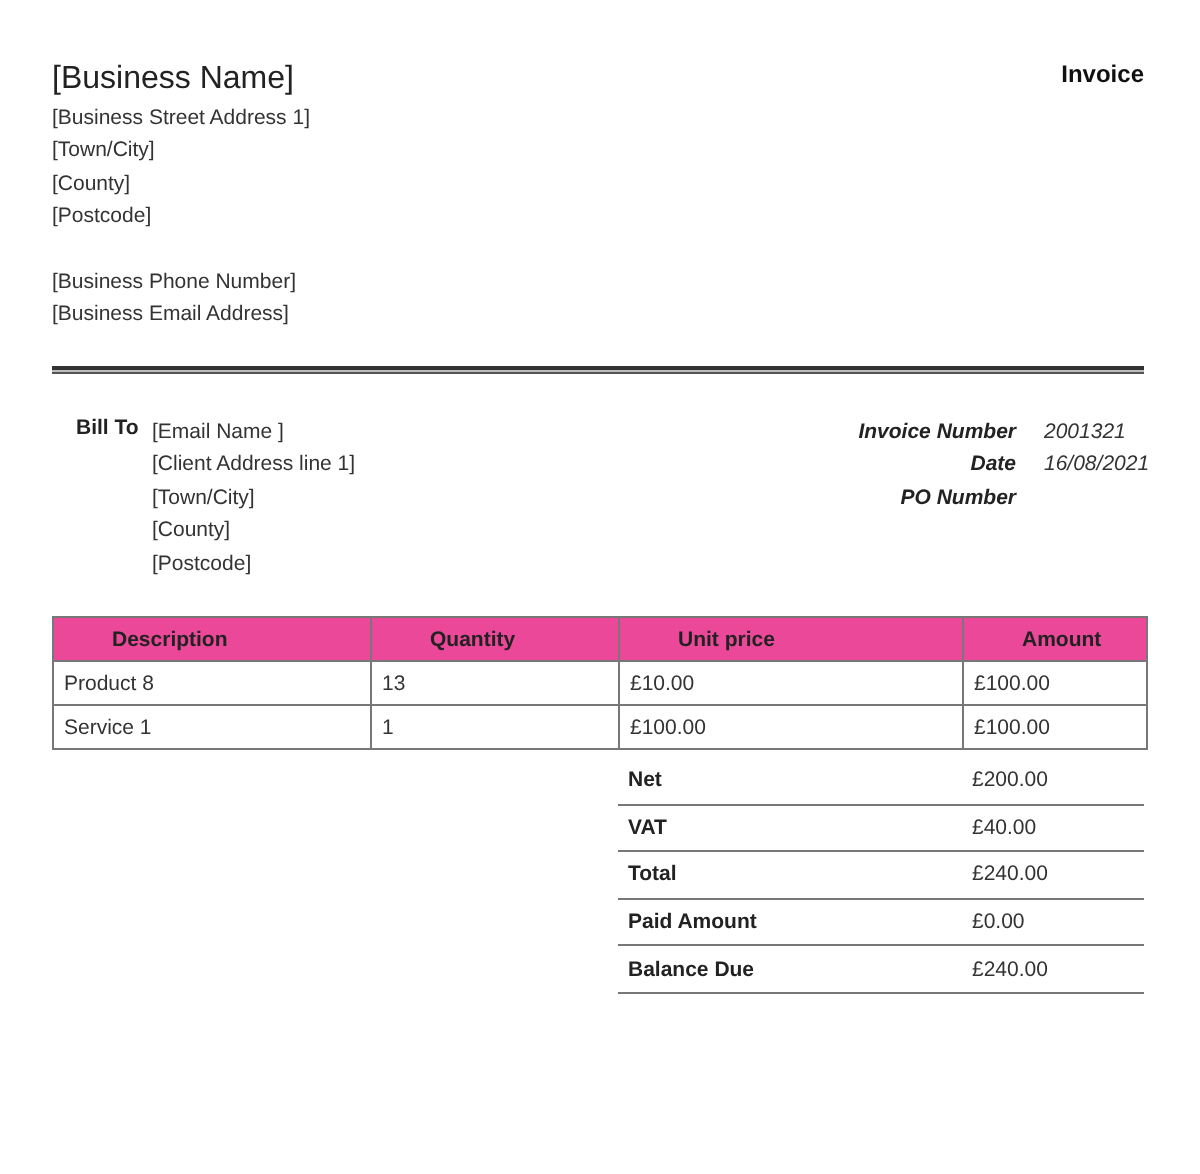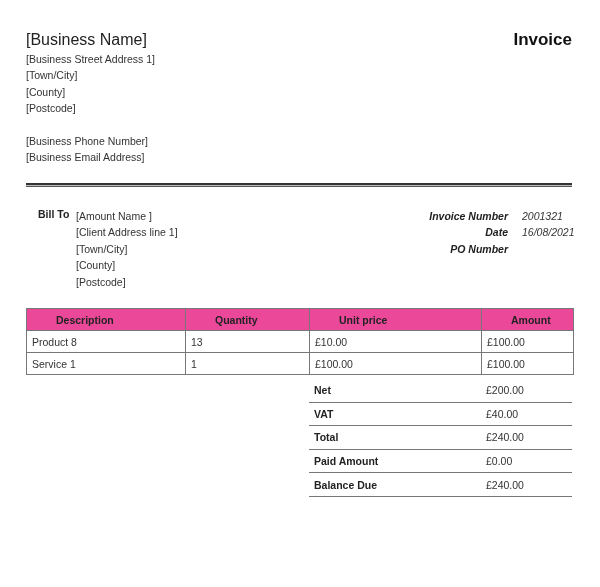--- a/index.html
+++ b/index.html
@@ -5,21 +5,21 @@
   html, body { margin: 0; padding: 0; background: #ffffff; }
   body {
     width: 600px; height: 587px; position: relative; overflow: hidden;
     font-family: "Liberation Sans", sans-serif; color: #222;
   }
   .abs { position: absolute; }
   .biz-name { left: 26px; top: 31px; font-size: 16px; color: #222; white-space: nowrap; }
   .biz-lines { left: 26px; top: 51px; font-size: 10.5px; line-height: 16.4px; color: #333; }
   .biz-lines div { white-space: nowrap; height: 16.4px; }
   .biz-lines .gap { height: 16.4px; }
-  .title { right: 28px; top: 30px; font-size: 17px; font-weight: bold; color: #111; }
+  .title { right: 28px; top: 30px; font-size: 12px; font-weight: bold; color: #111; }
   .divider { left: 26px; top: 183px; width: 546px; height: 4px;
     border-top: 2px solid #333; border-bottom: 1px solid #555; box-sizing: border-box; background: #bbb; }
   .billto-label { left: 26px; top: 208px; font-size: 10.5px; font-weight: bold; color: #222; padding-left: 12px; }
   .billto-lines { left: 76px; top: 208px; font-size: 10.5px; line-height: 16.4px; color: #333; }
   .billto-lines div { white-space: nowrap; height: 16.4px; }
   .meta { right: 28px; top: 208px; font-size: 10.5px; line-height: 16.4px; }
   .meta-row { display: flex; height: 16.4px; font-style: italic; }
   .meta-label { width: 110px; text-align: right; font-weight: bold; color: #222; }
   .meta-value { width: 64px; padding-left: 14px; color: #333; white-space: nowrap; box-sizing: border-box; }
   table.items {
@@ -51,21 +51,21 @@
   <div>[Business Phone Number]</div>
   <div>[Business Email Address]</div>
 </div>
 
 <div class="abs title">Invoice</div>
 
 <div class="abs divider"></div>
 
 <div class="abs billto-label">Bill To</div>
 <div class="abs billto-lines">
-  <div>[Amount Name ]</div>
+  <div>[Email Name ]</div>
   <div>[Client Address line 1]</div>
   <div>[Town/City]</div>
   <div>[County]</div>
   <div>[Postcode]</div>
 </div>
 
 <div class="abs meta">
   <div class="meta-row">
     <div class="meta-label">Invoice Number</div>
     <div class="meta-value">2001321</div>

